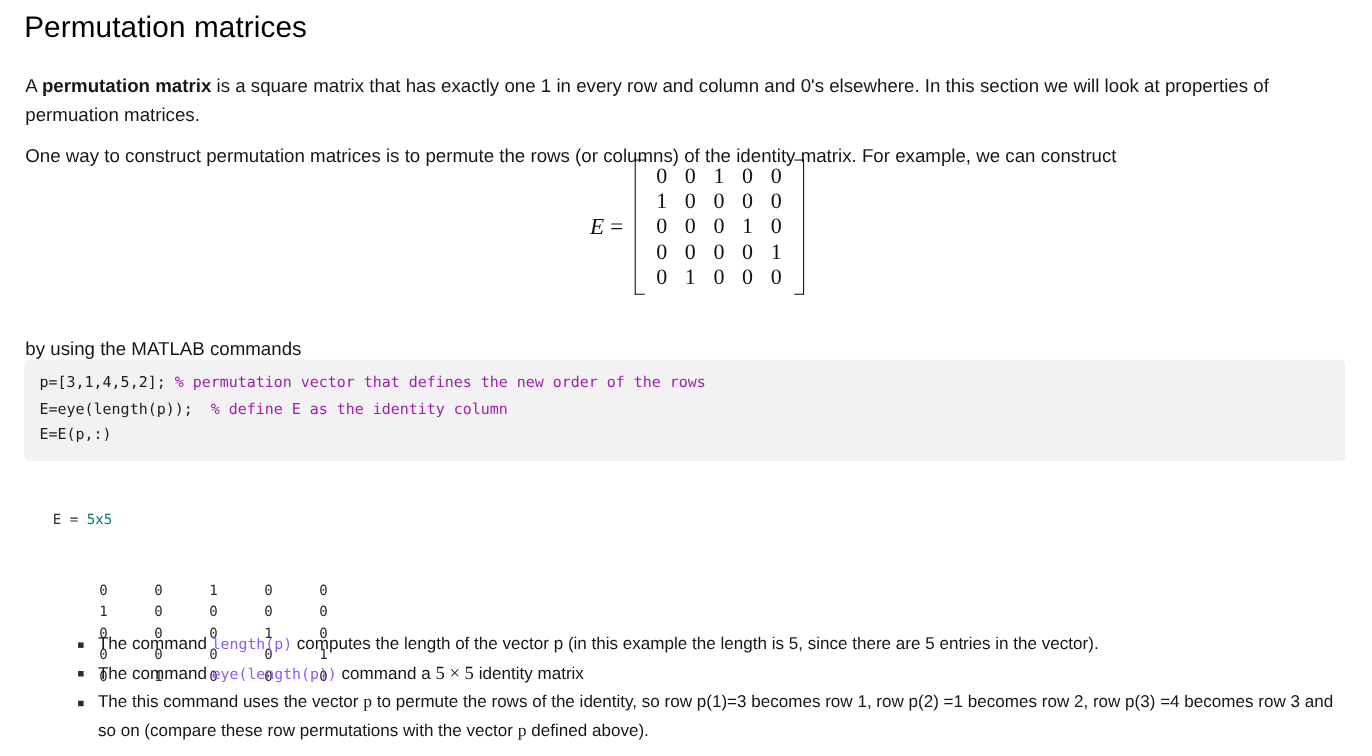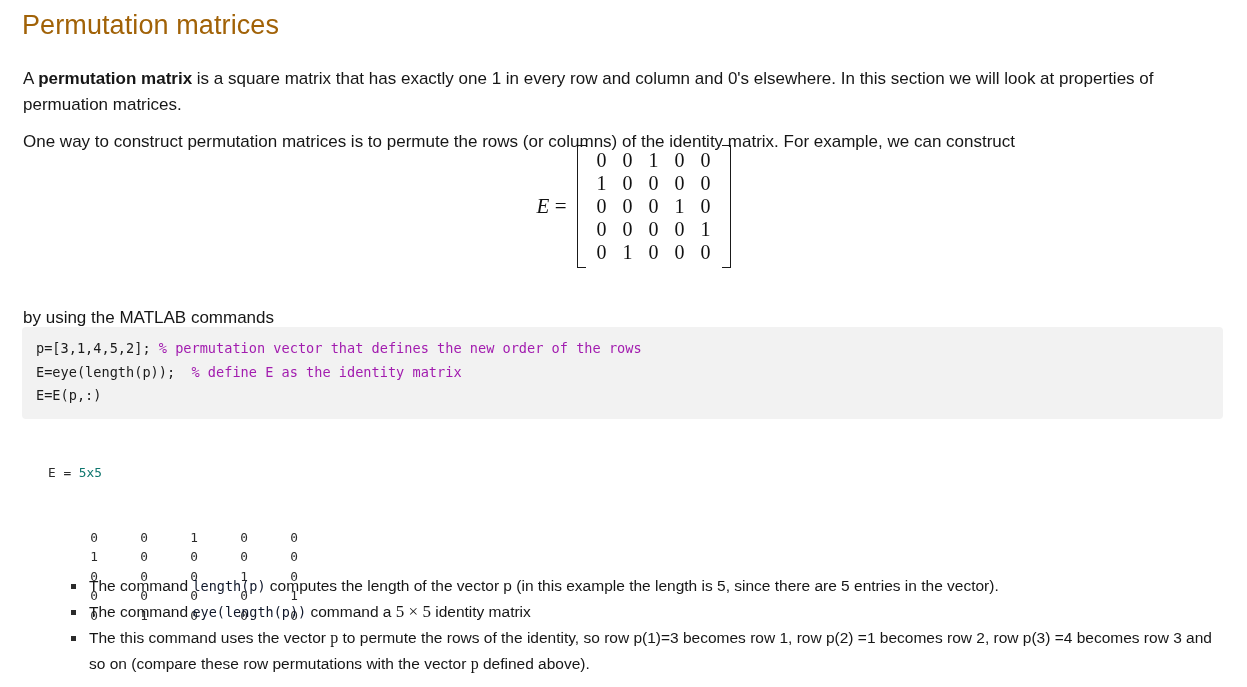--- a/index.html
+++ b/index.html
@@ -23,21 +23,21 @@
     padding: 0;
   }
 
   
   .doc-title {
     position: absolute;
     left: 22px;
     top: 8px;
     font-size: 27px;
     font-weight: normal;
-    color: #a16207;
+    color: #000000;
     letter-spacing: 0.1px;
     margin: 0;
     line-height: 34px;
     white-space: nowrap;
   }
 
   
   .para {
     position: absolute;
     left: 23px;
@@ -183,21 +183,21 @@
     position: absolute;
     left: 5px;
     top: 11px;
     width: 5px;
     height: 5px;
     background: #2b2b2b;
   }
   code.inl {
     font-family: "DejaVu Sans Mono", "Liberation Mono", monospace;
     font-size: 13.5px;
-    color: #0f172a;
+    color: #8b5cf6;
   }
   span.mathserif {
     font-family: "Liberation Serif", "DejaVu Serif", serif;
     font-size: 17px;
   }
   span.mathvar {
     font-family: "Liberation Serif", "DejaVu Serif", serif;
     font-size: 16px;
   }
 </style>
@@ -256,21 +256,21 @@
           </tr>
         </tbody>
           </table>
       </div>
     </div>
   </div>
 
   <p class="para" id="para3">by using the MATLAB commands</p>
 
   <div class="code-block"><span>p=[3,1,4,5,2]; </span><span class="cmt">% permutation vector that defines the new order of the rows</span>
-<span>E=eye(length(p));  </span><span class="cmt">% define E as the identity matrix</span>
+<span>E=eye(length(p));  </span><span class="cmt">% define E as the identity column</span>
 <span>E=E(p,:)</span></div>
 
   <div class="console-out">
     <div><span>E = </span><span class="dim">5x5</span></div>
     <table class="out-matrix">
       <tbody><tr>
         <td>0</td>
         <td>0</td>
         <td>1</td>
         <td>0</td>

